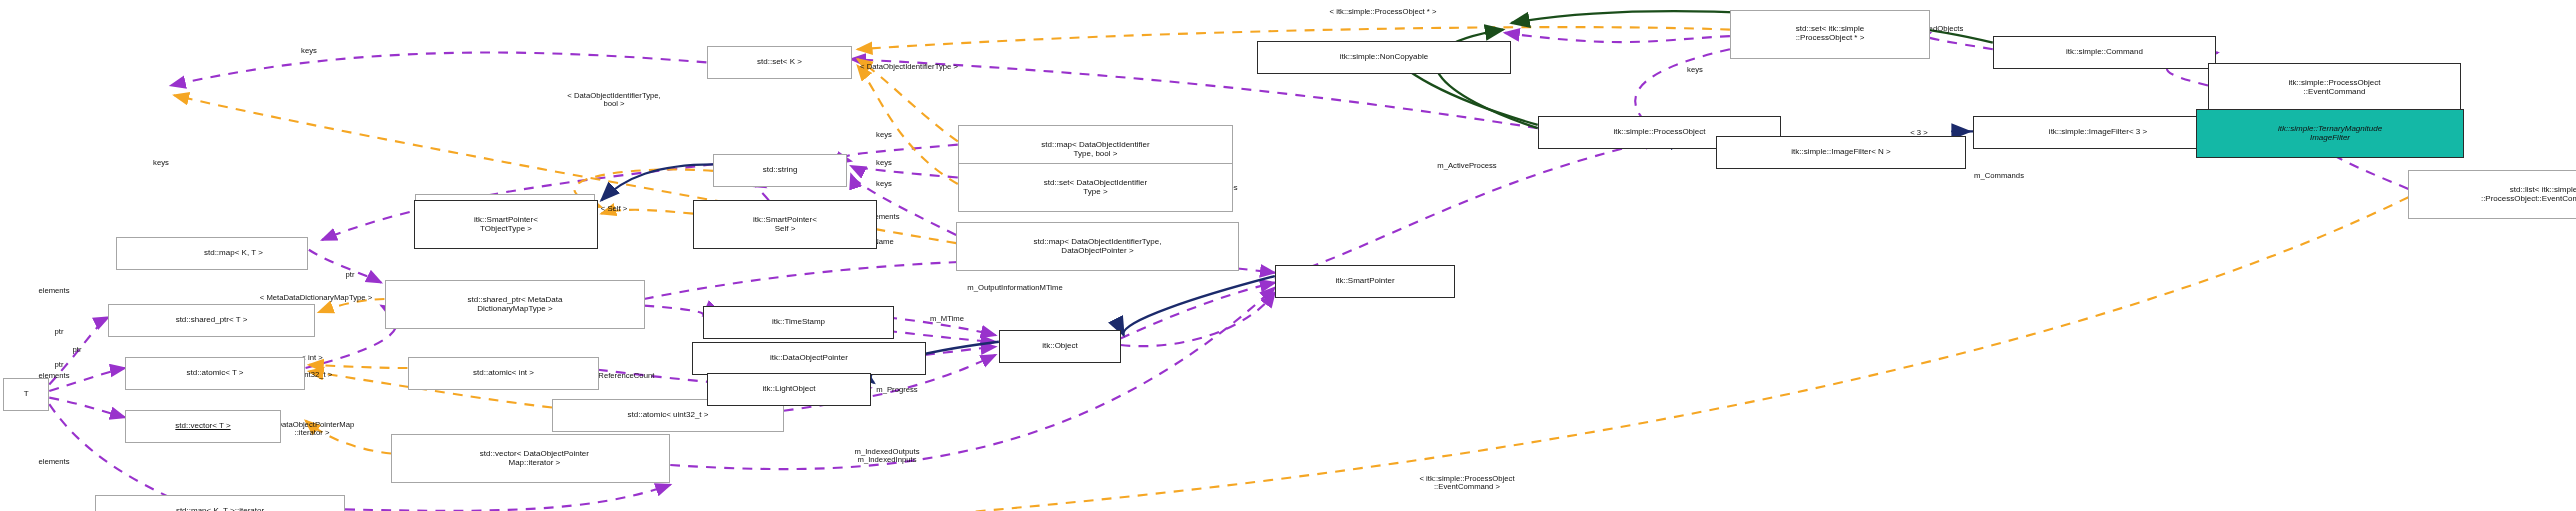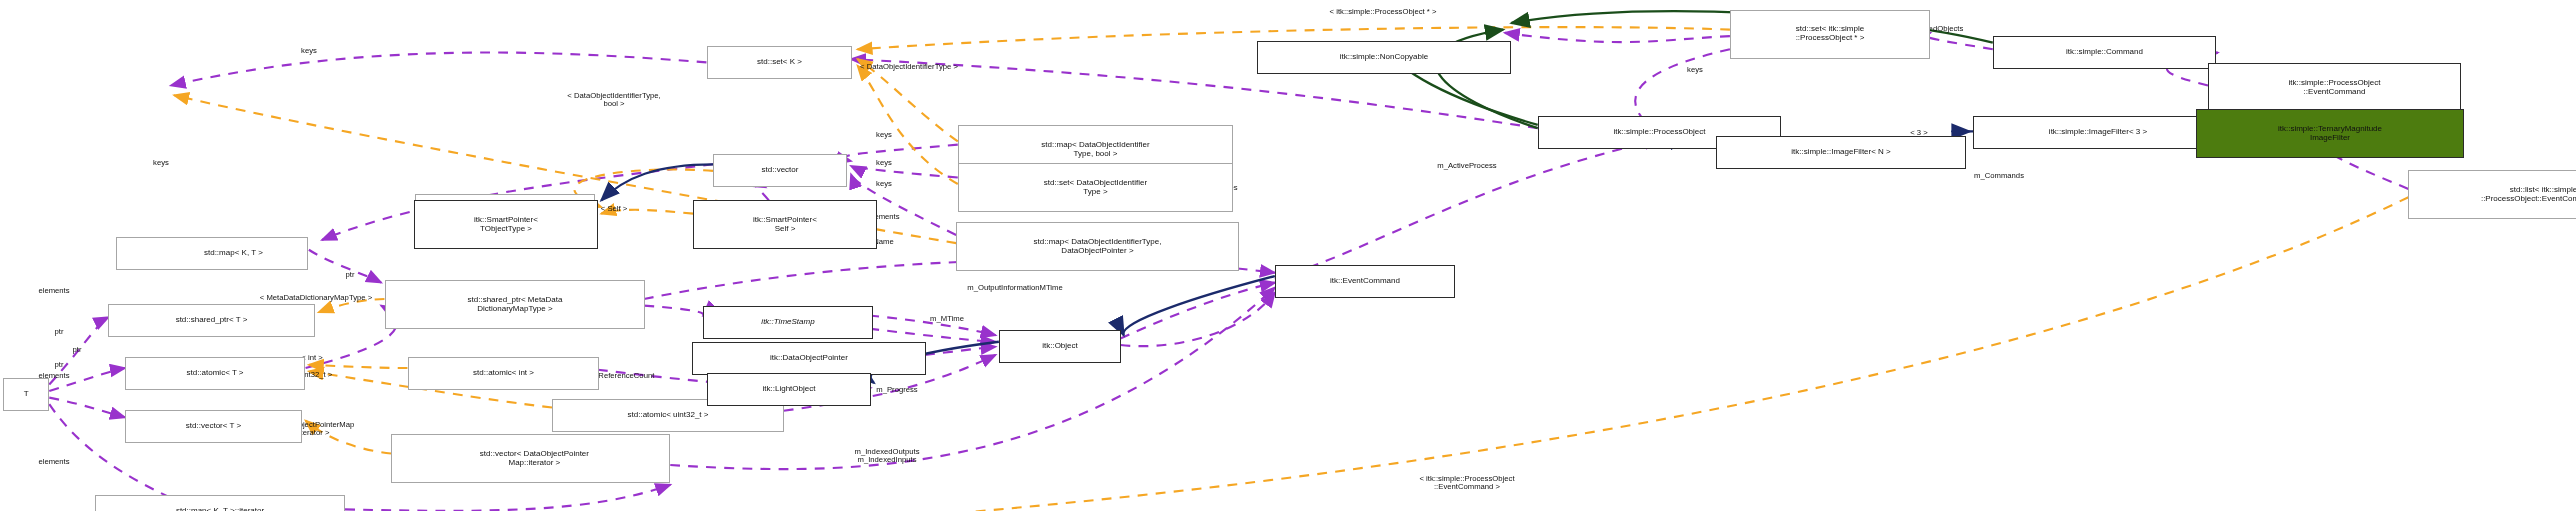--- a/index.html
+++ b/index.html
@@ -25,21 +25,21 @@
     background:#ffffff;
     white-space:pre-line;
     padding:1.3px 3.2px;
     z-index:5;
   }
   
   .node.tmpl{border:0.6px solid #a6a6a6;}
   
   .node.itk{border:1.3px solid #2b2b2b;}
   
-  .node.cur{border:1.3px solid #2b2b2b;background:#4d7c0f;}
+  .node.cur{border:1.3px solid #2b2b2b;background:#14b8a6;font-style:italic;}
   .edgelabel{
     position:absolute;
     font-size:7.7px;
     color:#111111;
     background:transparent;
     text-align:center;
     white-space:pre-line;
     line-height:1.1;
     z-index:4;
     transform:translate(-50%,-50%);
@@ -131,47 +131,47 @@
       <path d="M1201,80 C1190,80 1180,80 1199,80" marker-end="url(#ar-blue)"></path>
       <path d="M1337,80 C1330,80 1320,80 1355,80" marker-end="url(#ar-blue)"></path>
     </g>
   </svg>
 
   <div id="nodes-layer">
       <div class="node tmpl" style="left: 3.2px; top: 378px; width: 46px; min-height: 33px;">T</div>
       <div class="node tmpl" style="left: 116px; top: 237px; width: 192px; min-height: 33px; padding-left: 46px;">std::map&lt; K, T &gt;</div>
       <div class="node tmpl" style="left: 108px; top: 304px; width: 207px; min-height: 33px;">std::shared_ptr&lt; T &gt;</div>
       <div class="node tmpl" style="left: 125px; top: 357px; width: 180px; min-height: 33px;">std::atomic&lt; T &gt;</div>
-      <div class="node tmpl" style="left: 125px; top: 410px; width: 177px; min-height: 33px;">std::vector&lt; T &gt;</div>
+      <div class="node tmpl" style="left: 125px; top: 410px; width: 156px; min-height: 33px; text-decoration: underline;">std::vector&lt; T &gt;</div>
       <div class="node tmpl" style="left: 95px; top: 495px; width: 250px; min-height: 33px;">std::map&lt; K, T &gt;::iterator</div>
       <div class="node tmpl" style="left: 408px; top: 357px; width: 191px; min-height: 33px;">std::atomic&lt; int &gt;</div>
       <div class="node tmpl" style="left: 552px; top: 399px; width: 232px; min-height: 33px;">std::atomic&lt; uint32_t &gt;</div>
       <div class="node tmpl" style="left: 385px; top: 280px; width: 260px; min-height: 49px;">std::shared_ptr&lt; MetaData
 DictionaryMapType &gt;</div>
       <div class="node tmpl" style="left: 391px; top: 434px; width: 279px; min-height: 49px; padding-left: 11px;">std::vector&lt; DataObjectPointer
 Map::iterator &gt;</div>
       <div class="node tmpl" style="left: 415px; top: 194px; width: 180px; min-height: 49px;">std::basic_string&lt;
 char &gt;</div>
       <div class="node itk" style="left: 414px; top: 200px; width: 184px; min-height: 49px;">itk::SmartPointer&lt;
 TObjectType &gt;</div>
-      <div class="node tmpl" style="left: 713px; top: 154px; width: 134px; min-height: 33px;">std::vector</div>
+      <div class="node tmpl" style="left: 713px; top: 154px; width: 134px; min-height: 33px;">std::string</div>
       <div class="node itk" style="left: 693px; top: 200px; width: 184px; min-height: 49px;">itk::SmartPointer&lt;
 Self &gt;</div>
-      <div class="node itk" style="left: 703px; top: 306px; width: 170px; min-height: 33px; font-style: italic;">itk::TimeStamp</div>
+      <div class="node itk" style="left: 703px; top: 306px; width: 191px; min-height: 33px;">itk::TimeStamp</div>
       <div class="node itk" style="left: 692px; top: 342px; width: 234px; min-height: 33px;">itk::DataObjectPointer</div>
       <div class="node itk" style="left: 707px; top: 373px; width: 164px; min-height: 33px;">itk::LightObject</div>
       <div class="node tmpl" style="left: 958px; top: 125px; width: 275px; min-height: 49px;">std::map&lt; DataObjectIdentifier
 Type, bool &gt;</div>
       <div class="node tmpl" style="left: 958px; top: 163px; width: 275px; min-height: 49px;">std::set&lt; DataObjectIdentifier
 Type &gt;</div>
       <div class="node tmpl" style="left: 956px; top: 222px; width: 283px; min-height: 49px;">std::map&lt; DataObjectIdentifierType,
 DataObjectPointer &gt;</div>
       <div class="node tmpl" style="left: 707px; top: 46px; width: 145px; min-height: 33px;">std::set&lt; K &gt;</div>
       <div class="node itk" style="left: 999px; top: 330px; width: 122px; min-height: 33px;">itk::Object</div>
-      <div class="node itk" style="left: 1275px; top: 265px; width: 180px; min-height: 33px;">itk::EventCommand</div>
+      <div class="node itk" style="left: 1275px; top: 265px; width: 180px; min-height: 33px;">itk::SmartPointer</div>
       <div class="node itk" style="left: 1257px; top: 33px; width: 254px; min-height: 33px; margin-top: 8px;">itk::simple::NonCopyable</div>
       <div class="node tmpl" style="left: 1730px; top: 9.6px; width: 200px; min-height: 49px;">std::set&lt; itk::simple
 ::ProcessObject * &gt;</div>
       <div class="node itk" style="left: 1538px; top: 116px; width: 243px; min-height: 33px;">itk::simple::ProcessObject</div>
       <div class="node itk" style="left: 1716px; top: 136px; width: 250px; min-height: 33px;">itk::simple::ImageFilter&lt; N &gt;</div>
       <div class="node itk" style="left: 1973px; top: 116px; width: 250px; min-height: 33px;">itk::simple::ImageFilter&lt; 3 &gt;</div>
       <div class="node itk" style="left: 1993px; top: 36px; width: 223px; min-height: 33px;">itk::simple::Command</div>
       <div class="node itk" style="left: 2208px; top: 63px; width: 253px; min-height: 49px;">itk::simple::ProcessObject
 ::EventCommand</div>
       <div class="node cur" style="left: 2196px; top: 109px; width: 268px; min-height: 49px;">itk::simple::TernaryMagnitude

